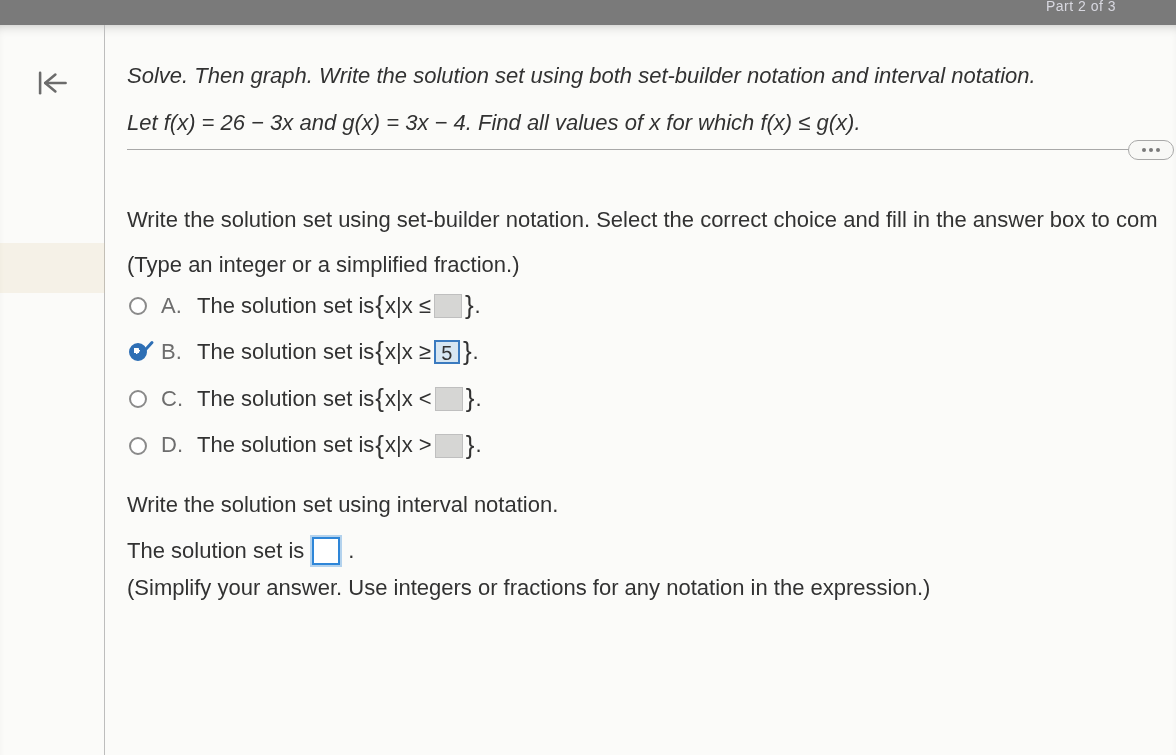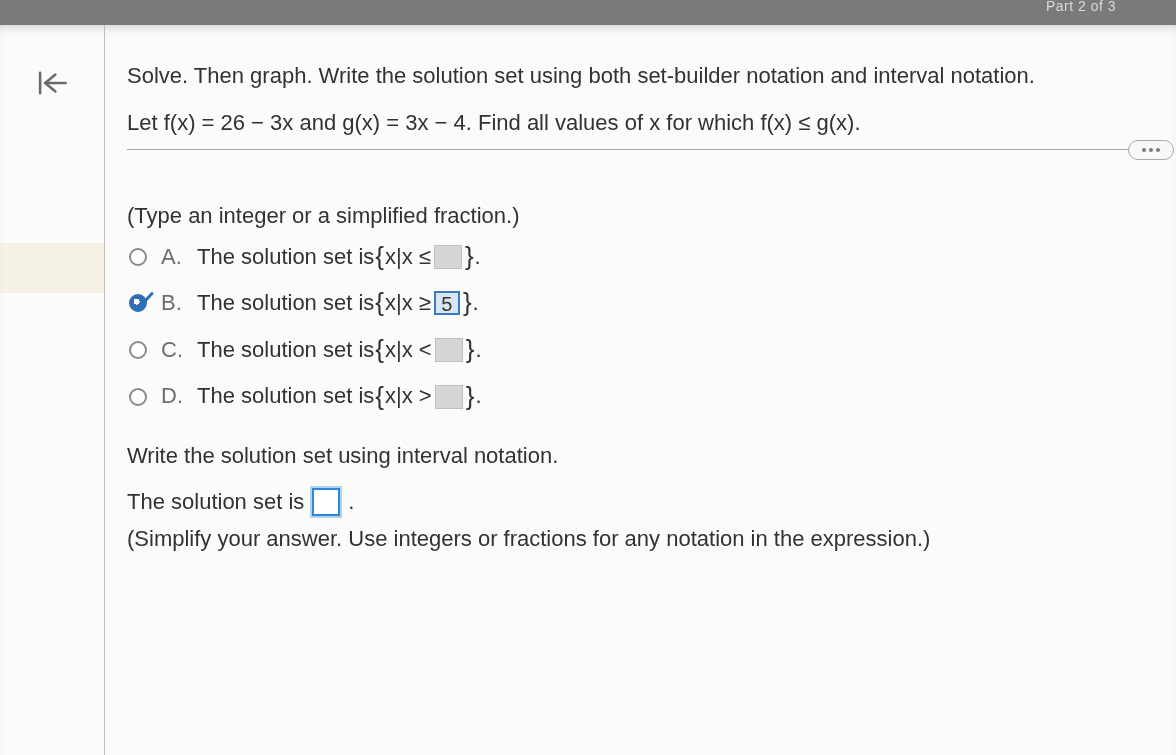--- a/index.html
+++ b/index.html
@@ -3,21 +3,21 @@
 <meta charset="utf-8">
 <style>
   * { box-sizing: border-box; margin: 0; padding: 0; }
   html, body { width: 1176px; height: 755px; font-family: Arial, Helvetica, sans-serif; background: #f5f5f3; color: #333; overflow: hidden; }
   .top-bar { height: 25px; background: #7a7a7a; color: #d8d8e0; font-size: 14px; text-align: right; padding-right: 60px; line-height: 12px; letter-spacing: 0.5px; overflow: hidden; }
   .page { display: flex; height: calc(100% - 12px); background: #fbfbf9; box-shadow: inset 0 8px 12px -8px rgba(0,0,0,0.25); }
   .left-col { width: 105px; border-right: 1px solid #bdbdbd; display: flex; align-items: flex-start; justify-content: center; padding-top: 42px; }
   .back-btn { width: 44px; height: 36px; display: flex; align-items: center; justify-content: center; color: #6b6b6b; cursor: pointer; }
   .back-btn svg { width: 34px; height: 28px; }
   .main { flex: 1; padding: 36px 0 0 22px; position: relative; font-size: 22px; color: #323232; }
-  .q-header { padding-right: 24px; }
+  .q-header { padding-right: 24px; font-style: italic; }
   .q-line1 { margin-bottom: 16px; line-height: 1.4; }
   .q-line2 { line-height: 1.4; }
   .divider-wrap { position: relative; height: 30px; margin-bottom: 34px; }
   .divider { position: absolute; left: 0; right: 6px; top: 10px; border-top: 1px solid #a8a8a8; }
   .pill { position: absolute; right: 2px; top: 1px; width: 46px; height: 20px; background: #f8f8f6; border: 1px solid #a8a8a8; border-radius: 11px; display: flex; align-items: center; justify-content: center; gap: 3px; cursor: pointer; }
   .pill .dot { width: 4px; height: 4px; border-radius: 50%; background: #7a7a7a; }
   .instr { margin-bottom: 16px; line-height: 1.5; }
   .hint { margin-bottom: 14px; }
   .choices { display: flex; flex-direction: column; gap: 18px; margin-left: 2px; }
   .choice { display: flex; align-items: center; gap: 14px; line-height: 1.3; }
@@ -65,20 +65,21 @@
 
     <div class="divider-wrap">
       <div class="divider"></div>
       <div class="pill">
         <span class="dot"></span>
         <span class="dot"></span>
         <span class="dot"></span>
       </div>
     </div>
 
+    <div class="instr">Write the solution set using set-builder notation. Select the correct choice and fill in the answer box to com</div>
     <div class="hint">(Type an integer or a simplified fraction.)</div>
 
     <div class="choices">
 
       <div class="choice">
         <span class="radio"></span>
         <span class="letter">A.</span>
         <span class="ans-text">
           <span>The solution set is </span>
           <span class="brace">{</span>

